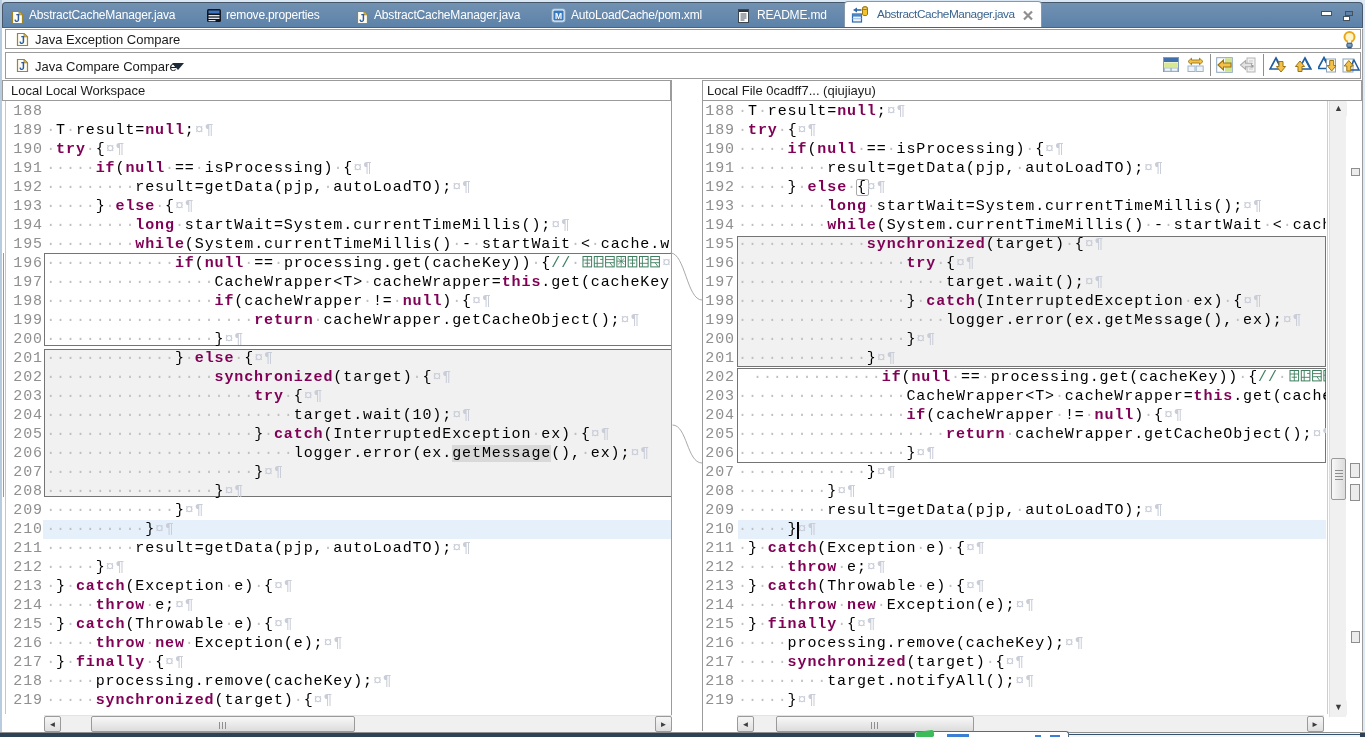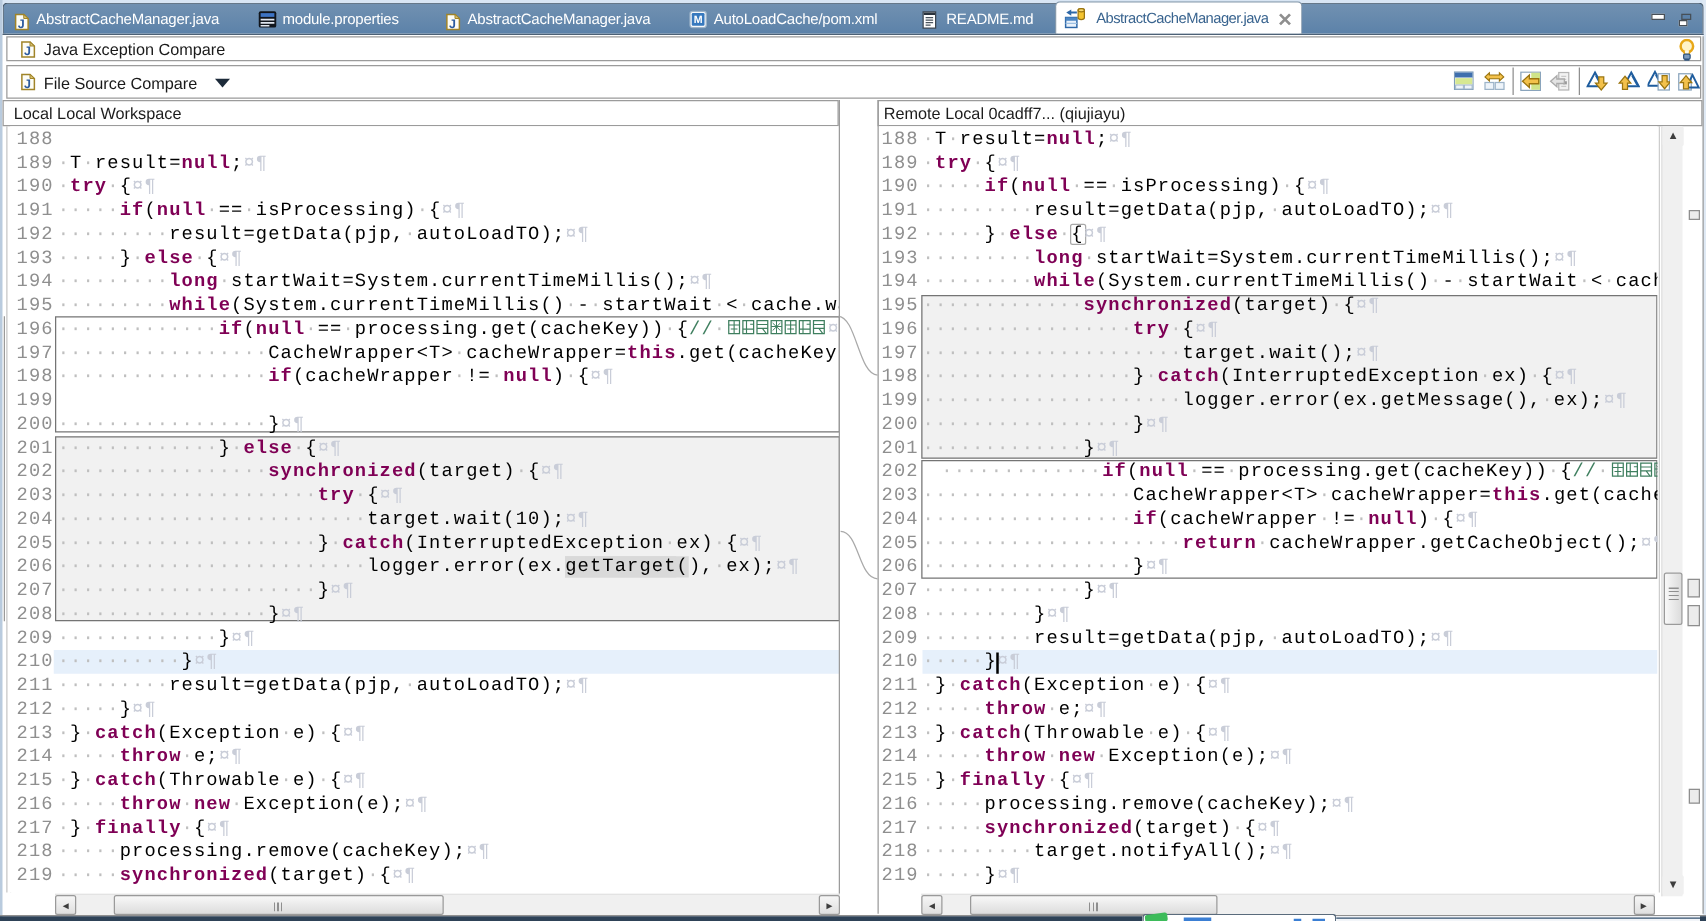--- a/index.html
+++ b/index.html
@@ -40,21 +40,21 @@
 <text x="6" y="12" font-family="Liberation Sans" font-size="10" font-weight="bold" fill="#2b5a9e" text-anchor="middle">J</text>
     </svg>
 <div class="tab" style="left:26px">AbstractCacheManager.java</div>
 <svg style="position:absolute;left:203px;top:5px" width="16" height="15" viewBox="0 0 16 15">
 <rect x="1" y="1" width="14" height="13" rx="1.5" fill="#10151c"></rect>
 <rect x="2.5" y="2.5" width="11" height="3" fill="#3d74c4"></rect>
 <rect x="2.5" y="7" width="11" height="1.4" fill="#dfe6ef"></rect>
 <rect x="2.5" y="9.6" width="11" height="1.4" fill="#dfe6ef"></rect>
 <rect x="2.5" y="12" width="7" height="1.2" fill="#dfe6ef"></rect>
     </svg>
-<div class="tab" style="left:223px">module.properties</div>
+<div class="tab" style="left:223px">remove.properties</div>
 <svg style="position:absolute;left:353px;top:7px" width="13" height="15" viewBox="0 0 13 15">
 <path d="M1.5 1.5 H8 L11.5 4.8 V13.5 H1.5 Z" fill="#fdfdf6" stroke="#a08428" stroke-width="1.2"></path>
 <path d="M8 1.5 L8 4.8 L11.5 4.8 Z" fill="#d8c070" stroke="#a08428" stroke-width="0.8"></path>
 <text x="6" y="12" font-family="Liberation Sans" font-size="10" font-weight="bold" fill="#2b5a9e" text-anchor="middle">J</text>
     </svg>
 <div class="tab" style="left:371px">AbstractCacheManager.java</div>
 <svg style="position:absolute;left:548px;top:5px" width="15" height="15" viewBox="0 0 15 15">
 <rect x="1" y="1" width="13" height="13" rx="2" fill="#f7f9fb" stroke="#9db4c9"></rect>
 <rect x="2.4" y="2.4" width="10.2" height="10.2" rx="1" fill="#3779be"></rect>
 <text x="7.5" y="10.6" font-family="Liberation Sans" font-size="8.5" font-weight="bold" fill="#fff" text-anchor="middle">M</text>
@@ -98,21 +98,21 @@
 <path d="M4.2 9.5 L4.6 12.5 h3.8 L8.8 9.5" fill="#fffbe8" stroke="#e8a717" stroke-width="1.2"></path>
 <rect x="3.9" y="12.2" width="5.2" height="4" rx="1" fill="#7c9cc0" stroke="#32557e"></rect>
 <path d="M4.5 16.8h4" stroke="#32557e" stroke-width="1.4"></path>
   </svg>
 <div class="row" style="top:51.5px;height:27px"></div>
 <svg style="position:absolute;left:16px;top:57.5px" width="13" height="15" viewBox="0 0 13 15">
 <path d="M1.5 1.5 H8 L11.5 4.8 V13.5 H1.5 Z" fill="#fdfdf6" stroke="#a08428" stroke-width="1.2"></path>
 <path d="M8 1.5 L8 4.8 L11.5 4.8 Z" fill="#d8c070" stroke="#a08428" stroke-width="0.8"></path>
 <text x="6" y="12" font-family="Liberation Sans" font-size="10" font-weight="bold" fill="#2b5a9e" text-anchor="middle">J</text>
   </svg>
-<div class="rowtxt" style="left:35px;top:59px">File Source Compare</div>
+<div class="rowtxt" style="left:35px;top:59px">Java Compare Compare</div>
 <div class="abs" style="left:172px;top:62.5px;width:0;height:0;border-left:6.5px solid transparent;border-right:6.5px solid transparent;border-top:7.5px solid #1d2b3a"></div>
 <svg style="position:absolute;left:1163px;top:57px" width="16" height="15" viewBox="0 0 16 15">
 <rect x="0.5" y="0.5" width="15" height="14" fill="#fff" stroke="#7f9db9"></rect>
 <rect x="1" y="1" width="14" height="4" fill="#3f6fad"></rect>
 <rect x="1.2" y="5.5" width="13.6" height="5" fill="#d6e892"></rect>
 <rect x="1.5" y="11" width="6.2" height="3.2" fill="#eef4fa" stroke="#9db4c9" stroke-width="0.8"></rect>
 <rect x="8.5" y="11" width="6.2" height="3.2" fill="#eef4fa" stroke="#9db4c9" stroke-width="0.8"></rect>
   </svg>
 <svg style="position:absolute;left:1187px;top:57px" width="17" height="15" viewBox="0 0 17 15">
 <rect x="1" y="9" width="7" height="5.5" fill="#eef4fa" stroke="#9db4c9"></rect>
@@ -157,21 +157,21 @@
 <svg style="position:absolute;left:1342px;top:56px" width="18" height="17" viewBox="0 0 18 17">
 <rect x="1" y="3" width="10" height="13" fill="#fff" stroke="#8aa4bc"></rect>
 <g transform="translate(6,2.5)">
       <path d="M6 1.5 L11 11.5 H1 Z" fill="none" stroke="#1f5d9e" stroke-width="1.5"></path>
     </g>
     <path transform="translate(1.8,4.5)" d="M5 0 L9.6 5.5 H7 v5 H3 v-5 H0.4 Z" fill="#f3c14b" stroke="#9b7510" stroke-width="1"></path>
   </svg>
 <div class="abs" style="left:2px;top:79.5px;width:668.5px;height:21.5px;background:#fff;border:1px solid #9b9b9b"></div>
 <div class="hdr" style="left:11px;top:82.5px">Local Local Workspace</div>
 <div class="abs" style="left:702px;top:79.5px;width:660px;height:21.5px;background:#fff;border:1px solid #9b9b9b"></div>
-<div class="hdr" style="left:707px;top:82.5px">Remote Local 0cadff7... (qiujiayu)</div>
+<div class="hdr" style="left:707px;top:82.5px">Local File 0cadff7... (qiujiayu)</div>
 <div class="vline" style="left:5px;top:101px;height:613px;background:#c6c6c6"></div>
 <div class="vline" style="left:3px;top:253px;height:244px;background:#9a9a9a"></div>
 <div class="vline" style="left:7.5px;top:101px;height:613px;background:#d5d5d5"></div>
 <div class="pane" id="lp" style="left:8px;width:664px;height:613px">
 <div class="dbox" style="left:36px;top:152px;width:628px;height:93px;background:#fff"></div>
 <div class="dbox" style="left:36px;top:248px;width:628px;height:148px;background:#f1f1f1"></div>
 <div class="abs" style="left:35px;top:419px;width:629px;height:19px;background:#e6f0fb"></div>
 <div class="abs" style="left:444px;top:344px;width:99px;height:17px;background:#d9d9d9"></div>
 <div class="num" style="top:1px;left:5px">188</div>
 <div class="num" style="top:20px;left:5px">189</div>
@@ -223,27 +223,28 @@
           <path d="M40.2 1.5v10.4M35.9 6.2h8.6M37.1 3.4l6.2 6M43.3 3.4l-6.2 6" stroke="#3F7F5F" stroke-width="0.8" fill="none"></path>
           <rect x="47.2" y="1.5" width="8.6" height="10.4" fill="none" stroke="#3F7F5F" stroke-width="1"></rect>
           <path d="M47.2 5h8.6M51.5 1.5v10.4M48.8 8.2h5.4" stroke="#3F7F5F" stroke-width="0.9" fill="none"></path>
           <rect x="58.5" y="1.5" width="8.6" height="10.4" fill="none" stroke="#3F7F5F" stroke-width="1"></rect>
           <path d="M58.5 8.3h8.6M61.4 1.5v10.4M64.3 4.4h2.8" stroke="#3F7F5F" stroke-width="0.9" fill="none"></path>
           <rect x="69.8" y="1.5" width="8.6" height="10.4" fill="none" stroke="#3F7F5F" stroke-width="1"></rect>
           <path d="M69.8 4.6h8.6M69.8 7.7h8.6M74.1 7.7l3 4" stroke="#3F7F5F" stroke-width="0.9" fill="none"></path>
         </svg></span><span class="e">¤¶</span></div>
 <div class="ln" style="top:172px;left:38.2px"><i>·················</i>CacheWrapper&lt;T&gt;<i>·</i>cacheWrapper=<b>this</b>.get(cacheKey);</div>
 <div class="ln" style="top:191px;left:38.2px"><i>·················</i><b>if</b>(cacheWrapper<i>·</i>!=<i>·</i><b>null</b>)<i>·</i>{<span class="e">¤¶</span></div>
+<div class="ln" style="top:210px;left:38.2px"><i>·····················</i><b>return</b><i>·</i>cacheWrapper.getCacheObject();<span class="e">¤¶</span></div>
 <div class="ln" style="top:229px;left:38.2px"><i>·················</i>}<span class="e">¤¶</span></div>
 <div class="ln" style="top:248px;left:38.2px"><i>·············</i>}<i>·</i><b>else</b><i>·</i>{<span class="e">¤¶</span></div>
 <div class="ln" style="top:267px;left:38.2px"><i>·················</i><b>synchronized</b>(target)<i>·</i>{<span class="e">¤¶</span></div>
 <div class="ln" style="top:286px;left:38.2px"><i>·····················</i><b>try</b><i>·</i>{<span class="e">¤¶</span></div>
 <div class="ln" style="top:305px;left:38.2px"><i>·························</i>target.wait(10);<span class="e">¤¶</span></div>
 <div class="ln" style="top:324px;left:38.2px"><i>·····················</i>}<i>·</i><b>catch</b>(InterruptedException<i>·</i>ex)<i>·</i>{<span class="e">¤¶</span></div>
-<div class="ln" style="top:343px;left:38.2px"><i>·························</i>logger.error(ex.<span class="hl">getTarget</span>(),<i>·</i>ex);<span class="e">¤¶</span></div>
+<div class="ln" style="top:343px;left:38.2px"><i>·························</i>logger.error(ex.<span class="hl">getMessage</span>(),<i>·</i>ex);<span class="e">¤¶</span></div>
 <div class="ln" style="top:362px;left:38.2px"><i>·····················</i>}<span class="e">¤¶</span></div>
 <div class="ln" style="top:381px;left:38.2px"><i>·················</i>}<span class="e">¤¶</span></div>
 <div class="ln" style="top:400px;left:38.2px"><i>·············</i>}<span class="e">¤¶</span></div>
 <div class="ln" style="top:419px;left:38.2px"><i>··········</i>}<span class="e">¤¶</span></div>
 <div class="ln" style="top:438px;left:38.2px"><i>·········</i>result=getData(pjp,<i>·</i>autoLoadTO);<span class="e">¤¶</span></div>
 <div class="ln" style="top:457px;left:38.2px"><i>·····</i>}<span class="e">¤¶</span></div>
 <div class="ln" style="top:476px;left:38.2px"><i>·</i>}<i>·</i><b>catch</b>(Exception<i>·</i>e)<i>·</i>{<span class="e">¤¶</span></div>
 <div class="ln" style="top:495px;left:38.2px"><i>·····</i><b>throw</b><i>·</i>e;<span class="e">¤¶</span></div>
 <div class="ln" style="top:514px;left:38.2px"><i>·</i>}<i>·</i><b>catch</b>(Throwable<i>·</i>e)<i>·</i>{<span class="e">¤¶</span></div>
 <div class="ln" style="top:533px;left:38.2px"><i>·····</i><b>throw</b><i>·</i><b>new</b><i>·</i>Exception(e);<span class="e">¤¶</span></div>

